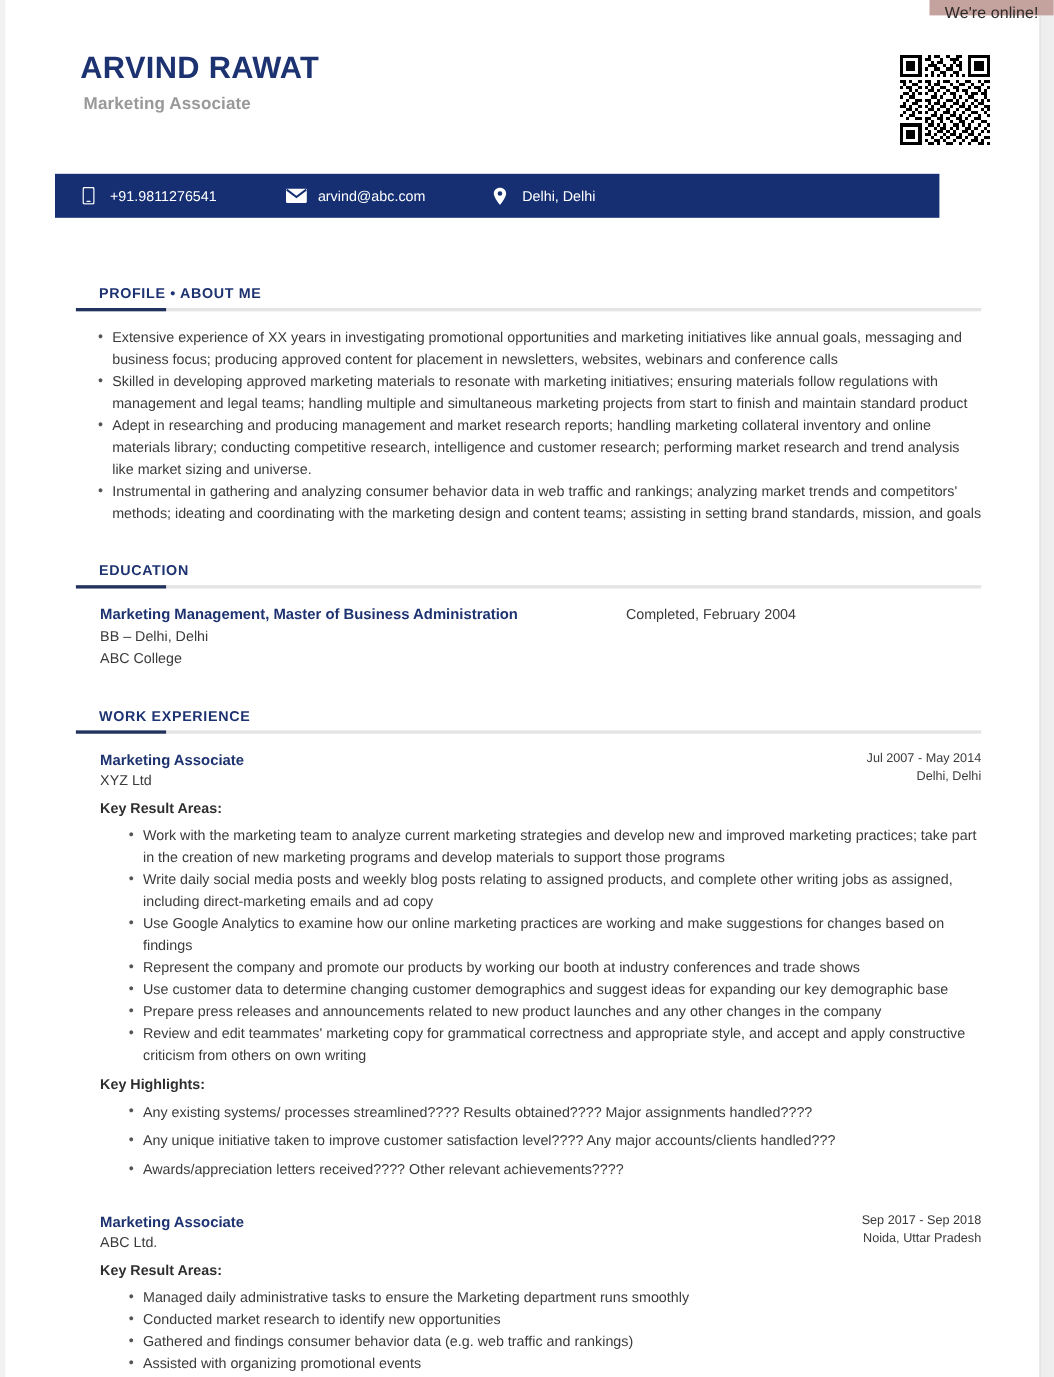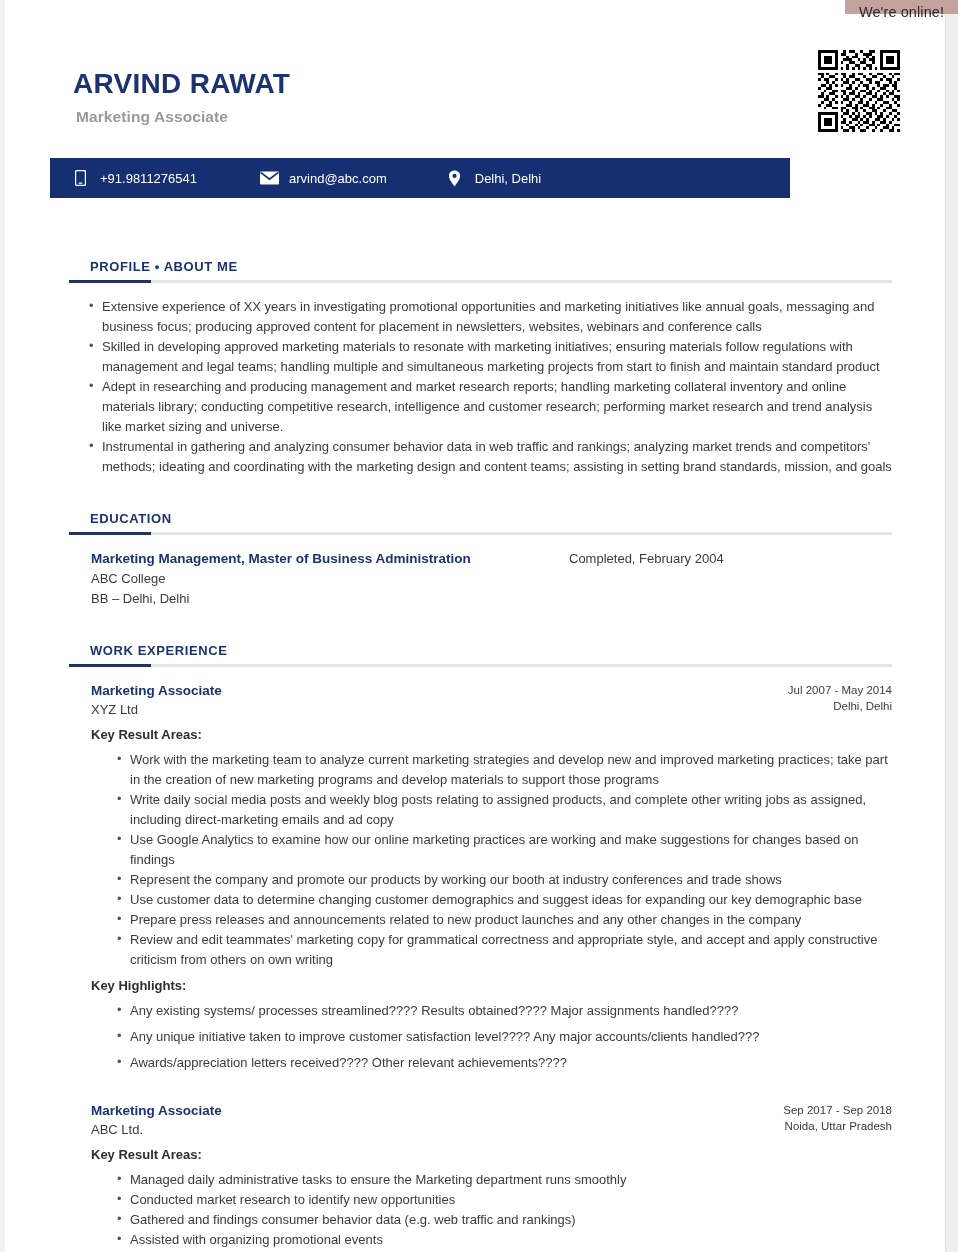--- a/index.html
+++ b/index.html
@@ -54,21 +54,21 @@
     line-height: 25px;
     text-align: center;
     font-family: "Liberation Sans", sans-serif;
     z-index: 40;
     letter-spacing: 0.1px;
   }
 
   
   .header {
     position: relative;
-    padding-top: 68px;
+    padding-top: 46px;
     padding-left: 68px;
   }
   .cand-name {
     font-size: 28px;
     font-weight: bold;
     color: #1d3270;
     letter-spacing: 0.3px;
     line-height: 32px;
     margin: 0;
   }
@@ -88,21 +88,21 @@
     width: 82px;
     height: 82px;
   }
   .qr-wrap svg { display: block; }
 
   
   .contact-bar {
     position: absolute;
     left: 45px;
     top: 158px;
-    width: 740px;
+    width: 804px;
     height: 40px;
     background: #152f72;
     display: flex;
     align-items: center;
   }
   .contact-item {
     display: flex;
     align-items: center;
     color: #ffffff;
     font-size: 13px;
@@ -536,22 +536,22 @@
           <li>Adept in researching and producing management and market research reports; handling marketing collateral inventory and online materials library; conducting competitive research, intelligence and customer research; performing market research and trend analysis like market sizing and universe.</li>
           <li>Instrumental in gathering and analyzing consumer behavior data in web traffic and rankings; analyzing market trends and competitors' methods; ideating and coordinating with the marketing design and content teams; assisting in setting brand standards, mission, and goals</li>
         </ul>
       </div>
 
       <div class="section">
         <div class="sec-head">EDUCATION</div>
         <div class="sec-rule"></div>
         <div class="entry">
           <div class="entry-title">Marketing Management, Master of Business Administration</div>
+          <div class="entry-sub">BB – Delhi, Delhi</div>
           <div class="entry-sub">ABC College</div>
-          <div class="entry-sub">BB – Delhi, Delhi</div>
           <div class="edu-right">Completed, February 2004</div>
         </div>
       </div>
 
       <div class="section">
         <div class="sec-head">WORK EXPERIENCE</div>
         <div class="sec-rule"></div>
 
         <div class="job">
           <div class="job-head">

